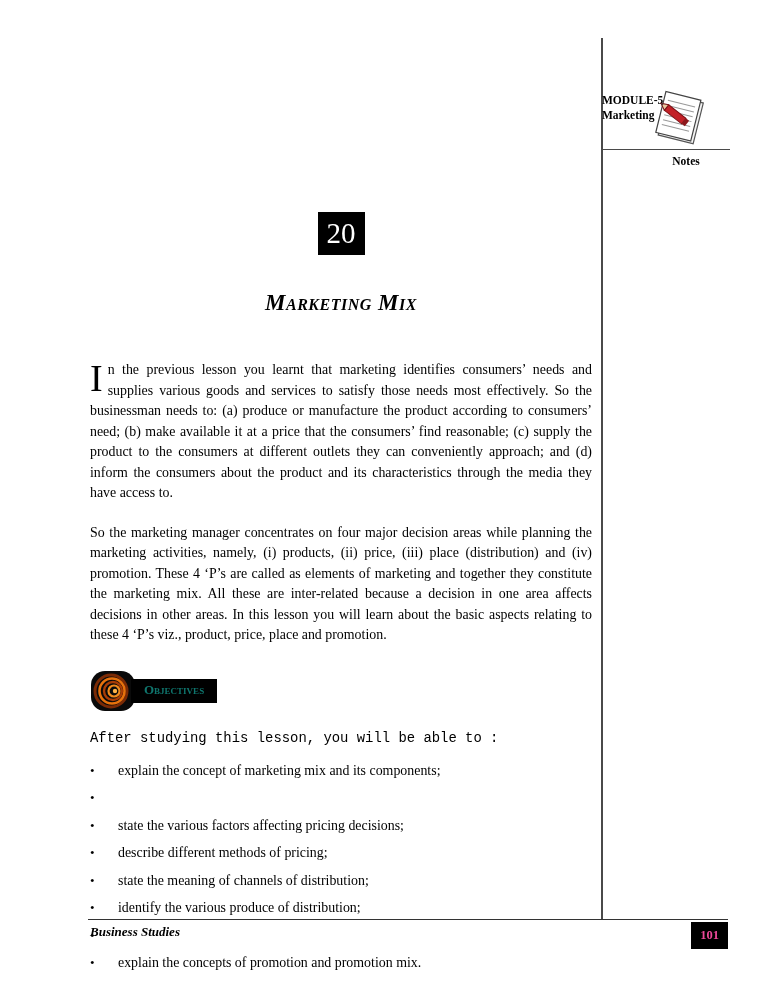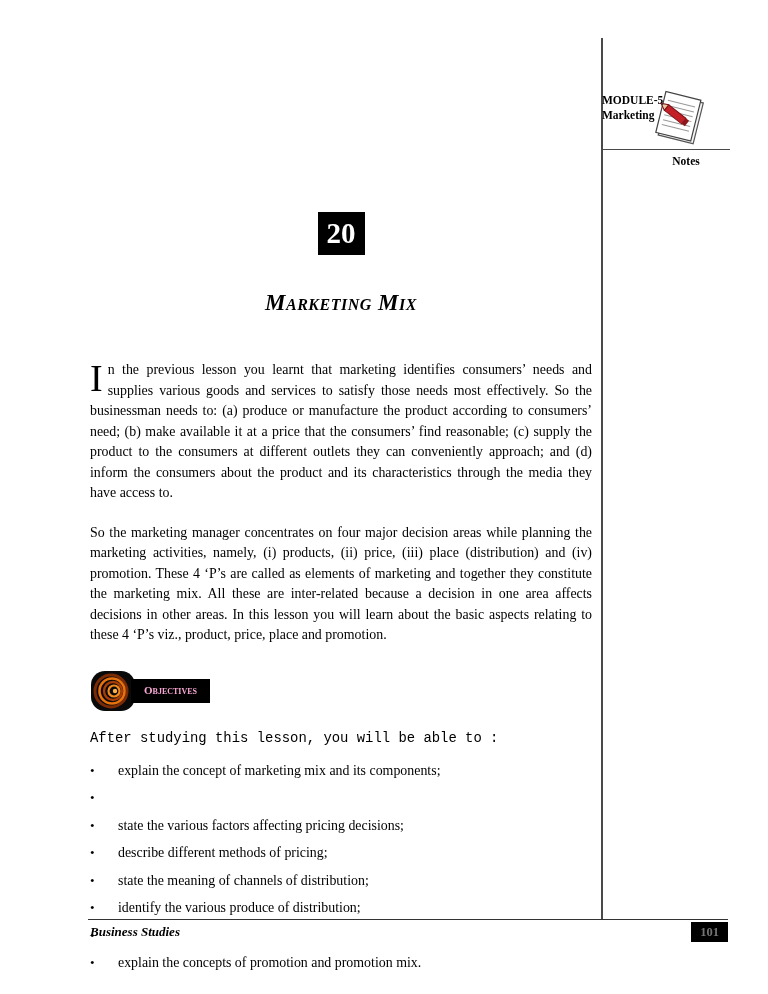--- a/index.html
+++ b/index.html
@@ -32,21 +32,21 @@
     position:absolute; left:602px; top:155px; width:128px;
     text-align:center; font-weight:bold; font-size:11.5px;padding-left:40px;
   }
 
   
   .main { position:absolute; left:90px; top:212px; width:502px; }
 
   .lesson-num {
     width:47px; height:43px; background:#000; color:#fff;
     display:flex; align-items:center; justify-content:center;
-    margin:0 auto; font-size:29px; font-weight:bold;
+    margin:0 auto; font-size:29px; font-weight:normal;
   }
   .page-title {
     margin-top:35px; text-align:center;
     font-size:23px; font-weight:bold;
     font-variant:small-caps; letter-spacing:0.5px;font-style:italic;
   }
 
   .body-copy { margin-top:44px; }
   .body-copy p {
     font-size:13.9px; line-height:20.5px; text-align:justify;
@@ -54,22 +54,22 @@
   }
   .dropcap {
     float:left; font-size:38px; line-height:33px;
     padding:2px 5px 0 0;
   }
 
   
   .objectives-row { margin-top:24px; display:flex; align-items:center; }
   .obj-icon { width:46px; height:42px; flex:0 0 auto; }
   .obj-label {
-    background:#000; color:#f9a8d4;
-    font-variant:small-caps; font-weight:bold; font-size:11px;
+    background:#000; color:#0f766e;
+    font-variant:small-caps; font-weight:bold; font-size:13px;
     padding:2px 13px 4px 13px; margin-left:-5px; line-height:18px;
   }
   .obj-lead { margin-top:18px; font-size:13.9px;font-family:Liberation Mono, monospace; }
 
   .obj-list { margin-top:16px; list-style:none; }
   .obj-list li {
     display:flex; font-size:13.9px; line-height:17px; margin-bottom:10.5px;
   }
   .obj-list .marker { flex:0 0 28px; font-size:13px; }
 
@@ -77,21 +77,21 @@
   .footer-line {
     position:absolute; left:88px; top:919px; width:640px;
     border-top:1.5px solid #333;
   }
   .footer-left {
     position:absolute; left:90px; top:924px;
     font-weight:bold; font-style:italic; font-size:13px;
   }
   .page-num-box {
     position:absolute; left:691px; top:922px;
-    width:37px; height:20px; background:#000; color:#737373;
+    width:37px; height:27px; background:#000; color:#ec4899;
     display:flex; align-items:center; justify-content:center;
     font-size:12.5px; font-weight:bold;
   }
 </style>
 </head>
 <body>
 
 <div class="page">
 
   <div class="v-rule"></div>

